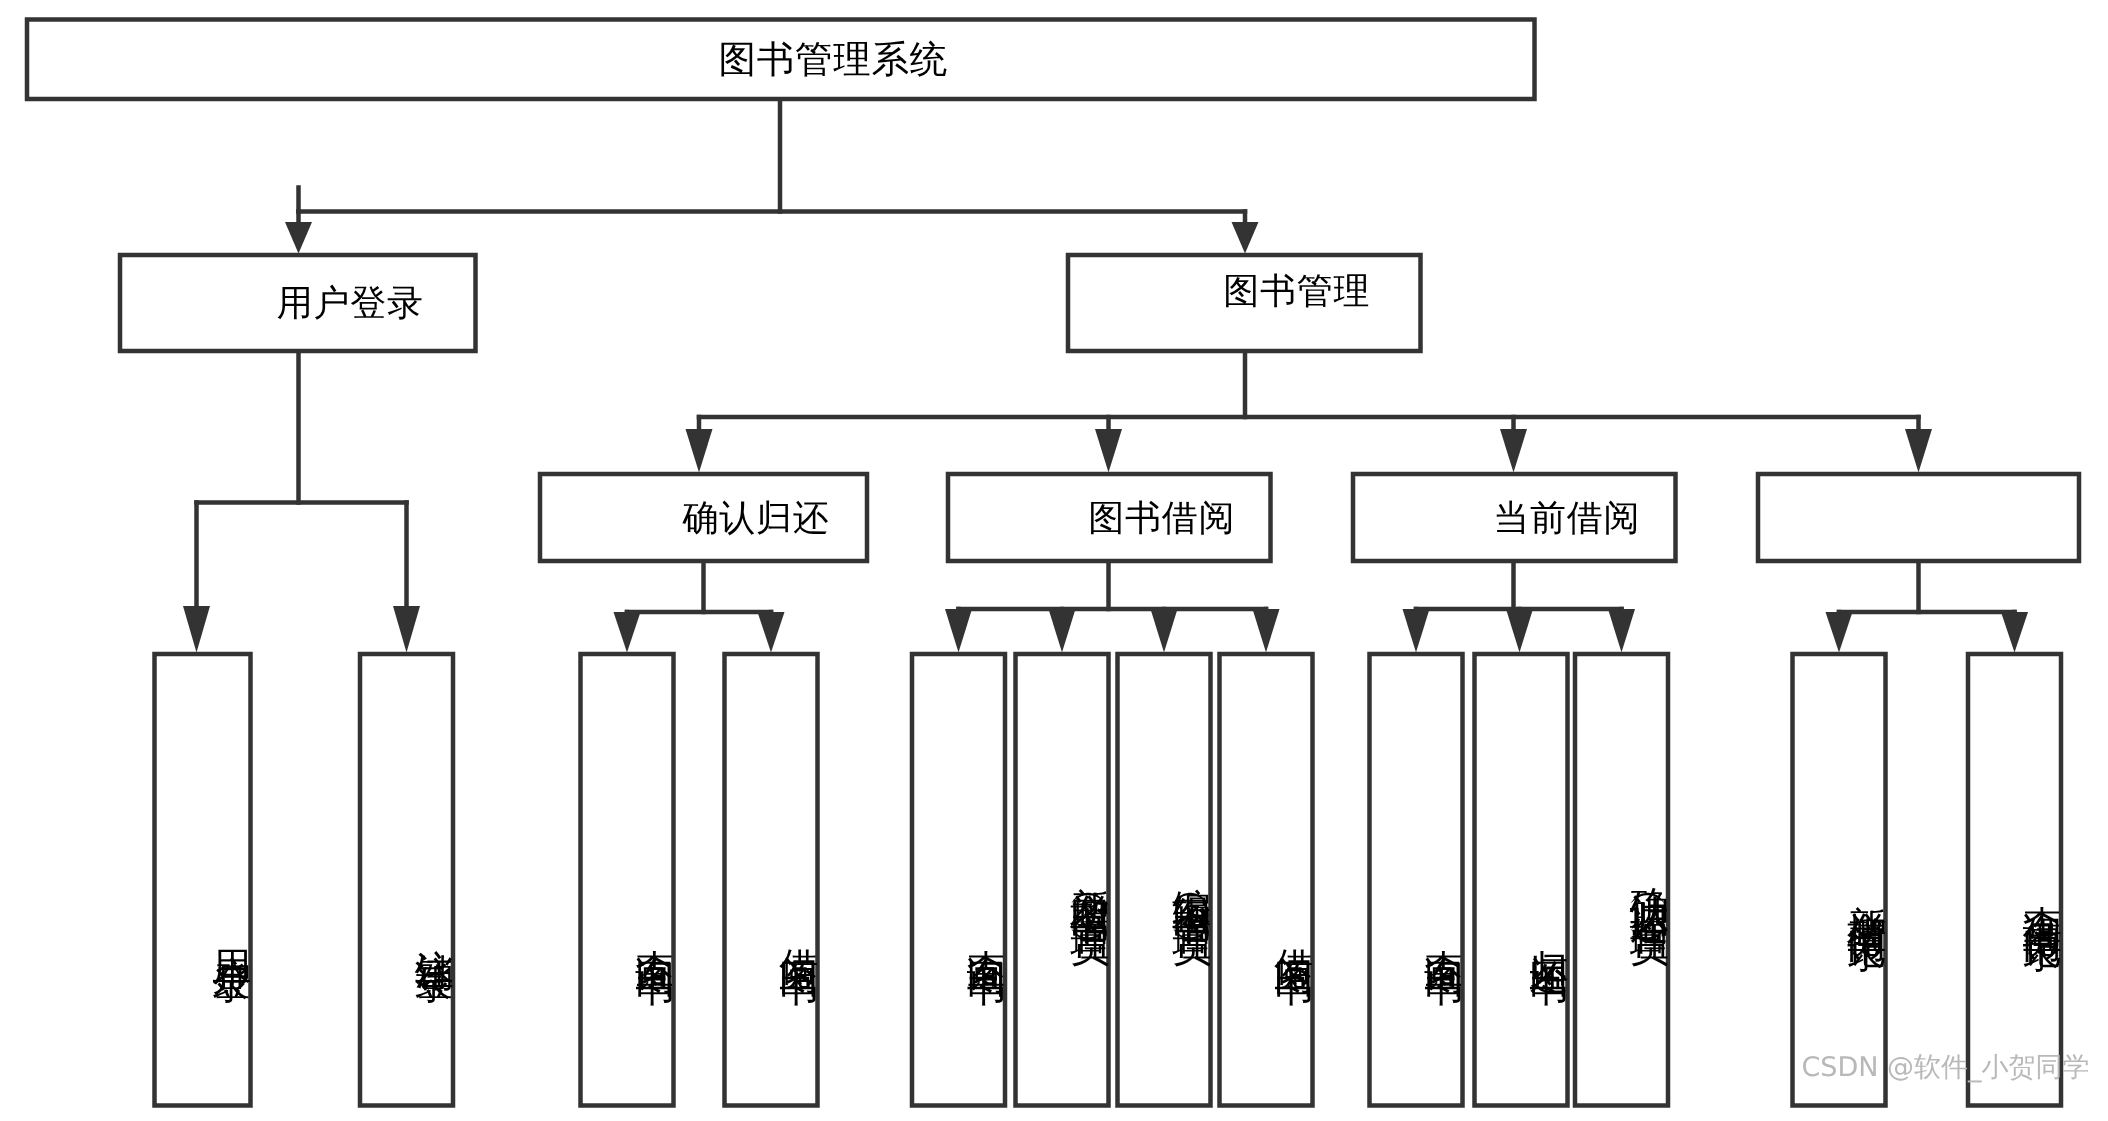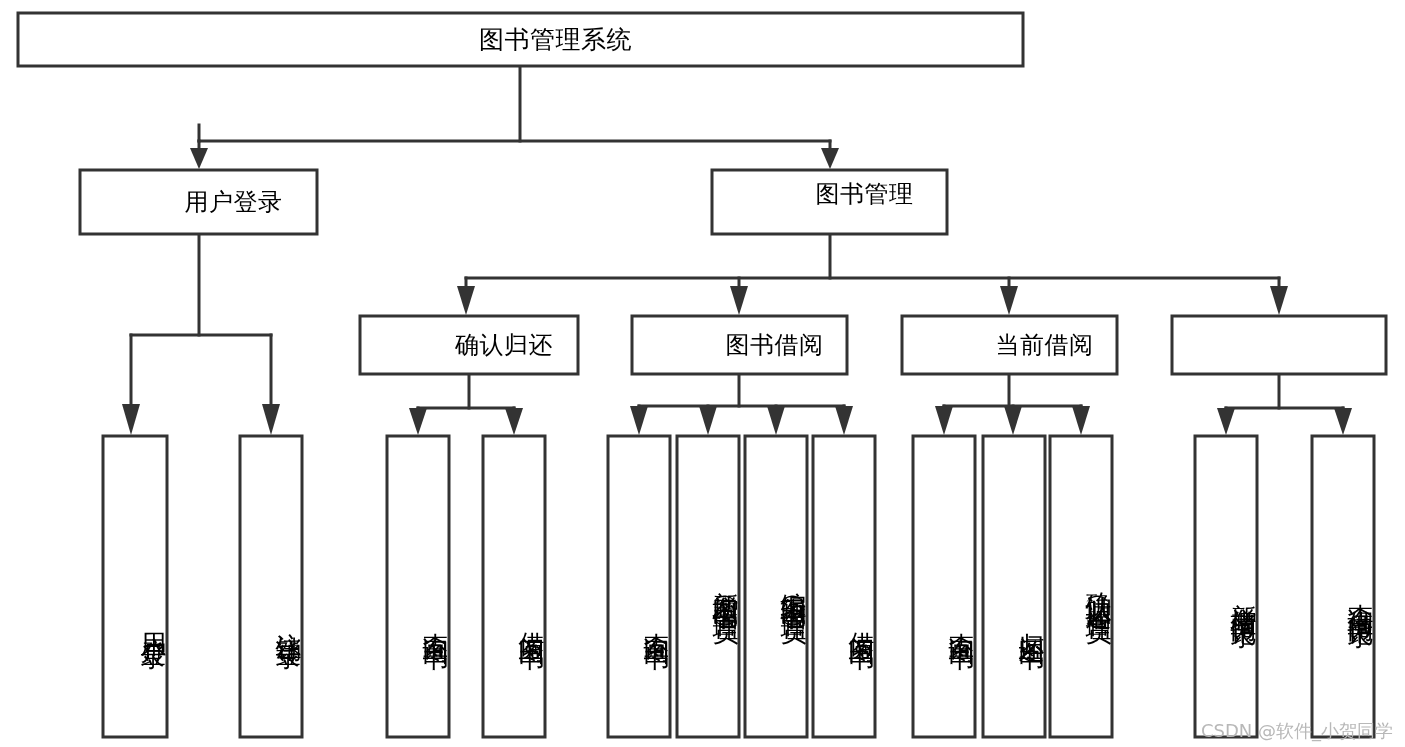--- a/index.html
+++ b/index.html
@@ -64,21 +64,21 @@
     writing-mode: vertical-rl;
     text-orientation: upright;
     letter-spacing: 4px;
     white-space: nowrap;
     pointer-events: none;
     line-height: 1;
   }
   .watermark {
     position: absolute;
     right: 12px;
-    bottom: 4px;
+    bottom: 24px;
     font-size: 18px;
     color: #b8b8b8;
     font-family: "DejaVu Sans", "Liberation Sans", sans-serif;
     white-space: nowrap;
     pointer-events: none;
   }
 </style>
 </head>
 <body>
 

